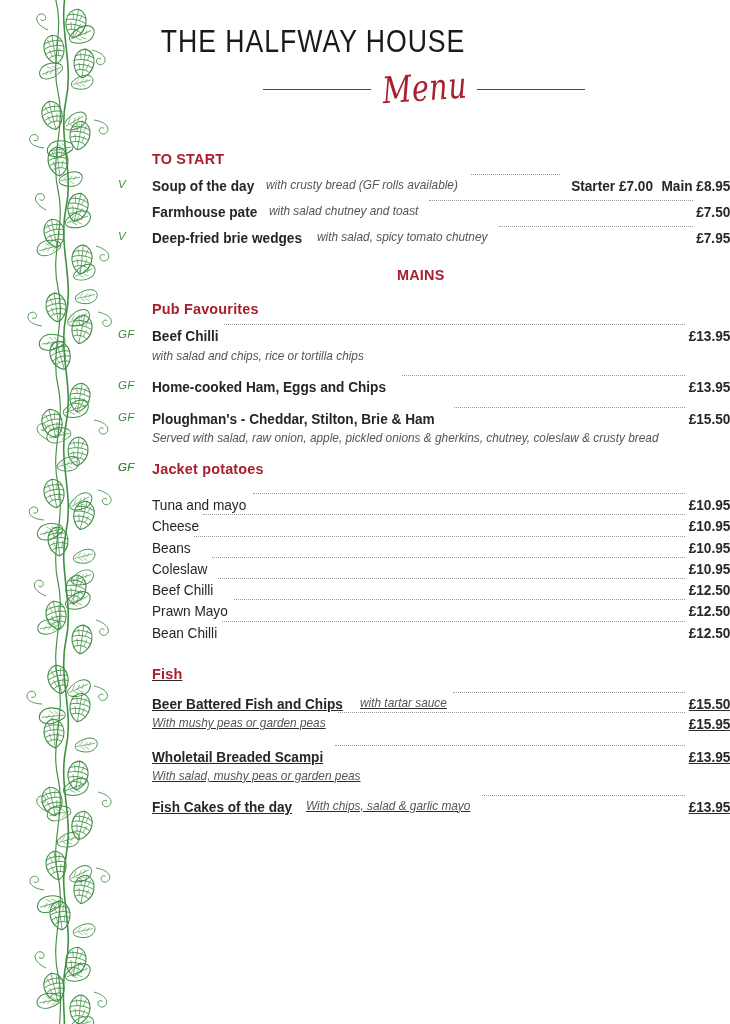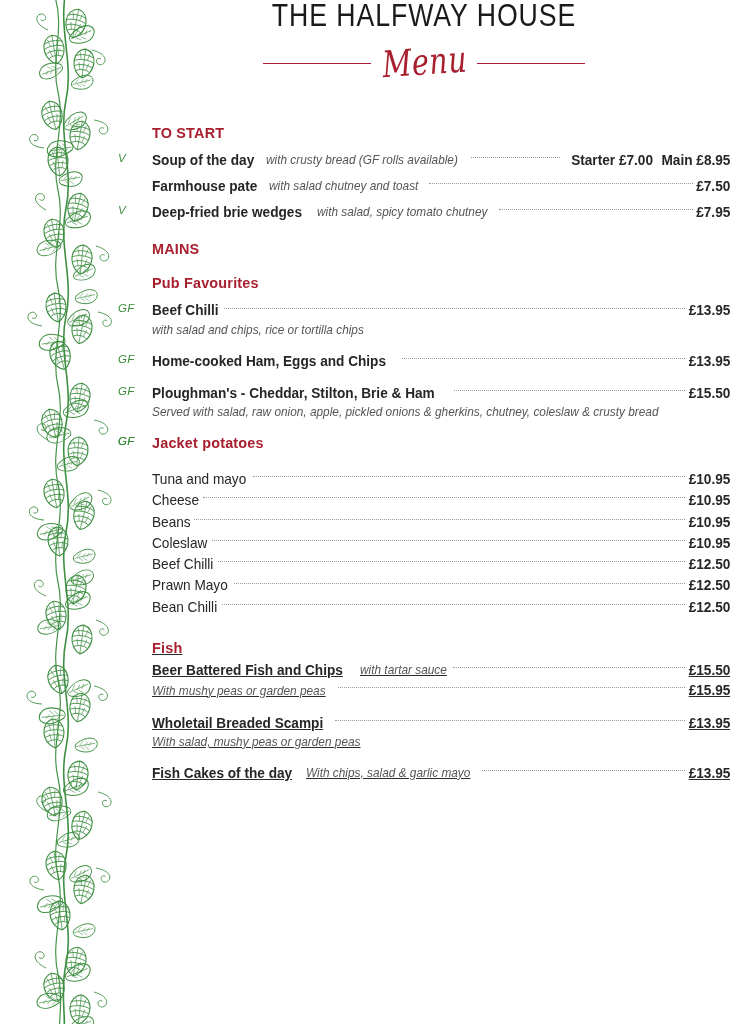--- a/index.html
+++ b/index.html
@@ -30,21 +30,21 @@
   #menu-page {
     position: absolute;
     left: 118px;
     top: 0;
     width: 612px;
     height: 1024px;
   }
 
   
   .masthead {
-    text-align: center;
+    padding-top: 26px;
   }
   .restaurant-name {
     font-family: "Liberation Sans Narrow", "Liberation Sans", sans-serif;
     font-size: 31px;
     letter-spacing: 1.1px;
     font-weight: 400;
     color: #1a1a1a;
     text-transform: uppercase;
     transform: scaleX(0.86);
     transform-origin: center;
@@ -115,21 +115,21 @@
     font-family: "Liberation Sans Narrow", "Liberation Sans", sans-serif;
     font-style: italic;
     font-size: 11.5px;
     color: #3c8c3c;
     letter-spacing: 0.2px;
   }
   .item-body { margin-left: 34px; }
 
   .line {
     display: flex;
-    align-items: center;
+    align-items: flex-start;
     width: 100%;
     line-height: 1.33;
   }
   .name {
     font-family: "Liberation Sans Narrow", "Liberation Sans", sans-serif;
     font-weight: bold;
     font-size: 14.5px;
     color: #262626;
     transform: scaleX(0.94);
     transform-origin: left center;
@@ -187,21 +187,21 @@
     font-style: italic;
     font-size: 12.6px;
     color: #555555;
   }
 
   
   .plain-row .name { font-weight: normal; }
 
   
   .sp-to-start   { margin-top: 0; }
-  .sp-mains      { margin-top: 18px; }
+  .sp-mains      { margin-top: 18px; text-align: center; }
   .sp-pub        { margin-top: 16px; }
   .sp-jacket     { margin-top: 2px; }
   .sp-fish       { margin-top: 22px; text-decoration: underline; }
   .tight         { margin-bottom: 1px; }
   .loose         { margin-bottom: 13px; }
   .list-tight    { margin-bottom: 2px; }
 </style>
 </head>
 <body>
 
@@ -570,21 +570,21 @@
             </div>
           </div>
         </div>
 
       </div>
     </div>
 
     <div class="section sp-fish">
       <div class="section-title sub-heading">Fish</div>
 
-      <div class="items" style="margin-top:4px;">
+      <div class="items" style="margin-top:12px;">
 
         <div class="item loose">
           <div class="item-body">
             <div class="line tight">
               <span class="name">Beer Battered Fish and Chips</span>
               <span class="desc">with tartar sauce</span>
               <span class="leader"></span>
               <span class="price">£15.50</span>
             </div>
             <div class="line">

